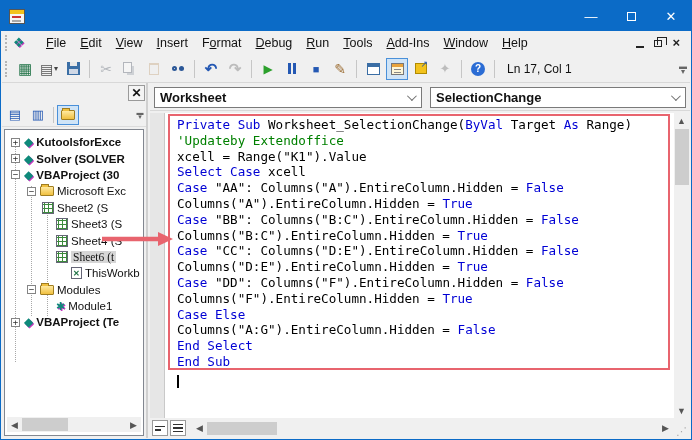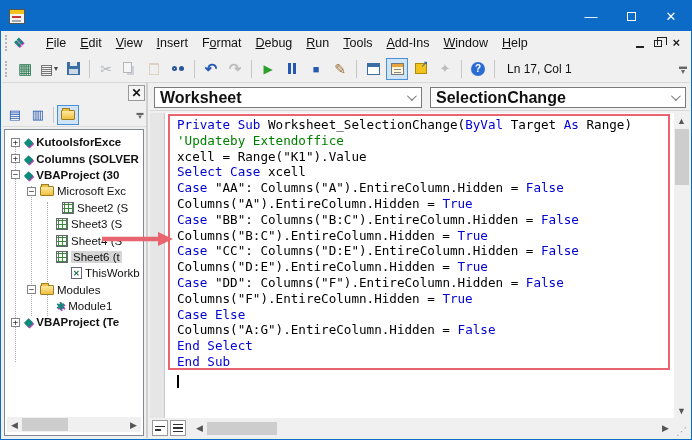--- a/index.html
+++ b/index.html
@@ -80,37 +80,37 @@
   .i-viewcode { color:#2458b3; font-size:13px; }
   .i-folder, .ti-folder { width:14px; height:10px; background:linear-gradient(#ffe9a0,#f0c040); border:1px solid #a07d20; border-radius:1px; position:relative; }
   .i-folder::before, .ti-folder::before { content:""; position:absolute; left:0; top:-3px; width:6px; height:2px; background:#f0c040; border:1px solid #a07d20; border-bottom:none; }
   .pp-overflow { margin-left:auto; width:12px; display:flex; flex-direction:column; align-items:center; color:#666; font-size:7px; line-height:4px; }
 
   .tree { position:absolute; left:2px; right:2px; top:46px; bottom:2px; background:#fff; border:1px solid #828790; overflow:hidden; font-size:11.5px; }
   .tree-guide { position:absolute; width:0; border-left:1px dotted #a8a8a8; }
   .tree-row { position:relative; height:16.4px; display:flex; align-items:center; white-space:nowrap; }
   .tree-row .lbl { margin-left:3px; color:#111; }
   .tree-row .lbl.bold { font-weight:bold; }
-  .tree-row .lbl.selected { background:#d6d6d6; padding:0 2px; }
+  .tree-row .lbl.selected { background:#d6d6d6; padding:0 2px;font-family:Liberation Serif, serif; }
   .expander { width:9px; height:9px; border:1px solid #848484; background:#fff; font-size:9px; line-height:7px; text-align:center; color:#333; flex:0 0 9px; font-family:"DejaVu Sans Mono",monospace; }
   .ti { flex:0 0 auto; margin-left:4px; }
   .ti-project { font-size:12px; color:#0e8a7a; text-shadow:1px 1px 0 #c637c0; line-height:10px; }
   .ti-sheet { width:12px; height:12px; border:1px solid #667; background-color:#fff; background-image:linear-gradient(#3c8a3c 1px,transparent 1px),linear-gradient(90deg,#3c8a3c 1px,transparent 1px); background-size:4px 4px; background-position:1px 1px; }
   .ti-workbook { width:11px; height:12px; border:1px solid #667; background:#fff; position:relative; }
   .ti-workbook::before { content:"✕"; position:absolute; left:1px; top:1px; font-size:8px; color:#1e7145; font-weight:bold; }
   .ti-module { font-size:11px; color:#0e8a7a; text-shadow:1px 1px 0 #c637c0; line-height:10px; }
   .tree-hscroll { position:absolute; left:2px; right:2px; bottom:3px; height:15px; background:#f0f0f0; display:flex; align-items:center; }
   .scr-arrow { width:15px; height:15px; display:flex; align-items:center; justify-content:center; font-size:9px; color:#555; background:#f0f0f0; }
   .scr-thumb-h { width:46px; height:13px; background:#cdcdcd; }
   .tree-hscroll .scr-arrow.right { margin-left:auto; }
 
   
   .code-window { position:absolute; left:148px; top:0; right:0; bottom:0; background:#f0f0f0; }
   .combo-row { position:absolute; left:0; top:2px; right:0; height:26px; display:flex; align-items:center; gap:8px; padding:0 4px; border-bottom:1px solid #d8d8d8; background:#f0f0f0; }
-  .combo { height:21px; background:#fff; border:1px solid #7a7a7a; display:flex; align-items:center; font-size:16px; font-weight:bold; padding-left:5px; color:#111; }
+  .combo { height:21px; background:#fff; border:1px solid #7a7a7a; display:flex; align-items:center; font-size:13px; font-weight:bold; padding-left:5px; color:#111; }
   .combo .chev { margin-left:auto; margin-right:7px; width:7px; height:7px; border-right:1.6px solid #707070; border-bottom:1.6px solid #707070; transform:rotate(45deg) translateY(-2px); }
   .combo.obj { width:268px; }
   .combo.proc { flex:1; }
 
   .code-area { position:absolute; left:0; top:30px; right:0; bottom:20px; background:#fff; }
   .margin-bar { position:absolute; left:0; top:0; bottom:0; width:15px; background:#e6e6e6; border-right:1px solid #c9c9c9; }
   .vscroll { position:absolute; right:0; top:0; bottom:0; width:16px; background:#f0f0f0; }
   .vscroll .up { position:absolute; top:0; left:0; }
   .vscroll .thumb { position:absolute; top:16px; left:1px; width:14px; height:56px; background:#cdcdcd; }
   .vscroll .down { position:absolute; bottom:0; left:0; }
@@ -274,33 +274,33 @@
         <div class="tree-guide" style="left:42px; top:72px; height:114px;"></div>
         <div id="tree-rows" style="padding-top: 4px;">
             <div class="tree-row" style="padding-left: 6px;">
               <span class="expander">+</span>
               <span class="ti ti-project">◆</span>
               <span class="lbl bold">KutoolsforExce</span>
             </div>
             <div class="tree-row" style="padding-left: 6px;">
               <span class="expander">+</span>
               <span class="ti ti-project">◆</span>
-              <span class="lbl bold">Columns (SOLVER</span>
+              <span class="lbl bold">Solver (SOLVER</span>
             </div>
             <div class="tree-row" style="padding-left: 6px;">
               <span class="expander">−</span>
               <span class="ti ti-project">◆</span>
               <span class="lbl bold">VBAProject (30</span>
             </div>
             <div class="tree-row" style="padding-left: 22px;">
               <span class="expander">−</span>
               <span class="ti ti-folder"></span>
               <span class="lbl">Microsoft Exc</span>
             </div>
-            <div class="tree-row" style="padding-left: 44px;">
+            <div class="tree-row" style="padding-left: 24px;">
               <span style="width:9px;flex:0 0 9px"></span>
               <span class="ti ti-sheet"></span>
               <span class="lbl">Sheet2 (S</span>
             </div>
             <div class="tree-row" style="padding-left: 38px;">
               <span style="width:9px;flex:0 0 9px"></span>
               <span class="ti ti-sheet"></span>
               <span class="lbl">Sheet3 (S</span>
             </div>
             <div class="tree-row" style="padding-left: 38px;">

